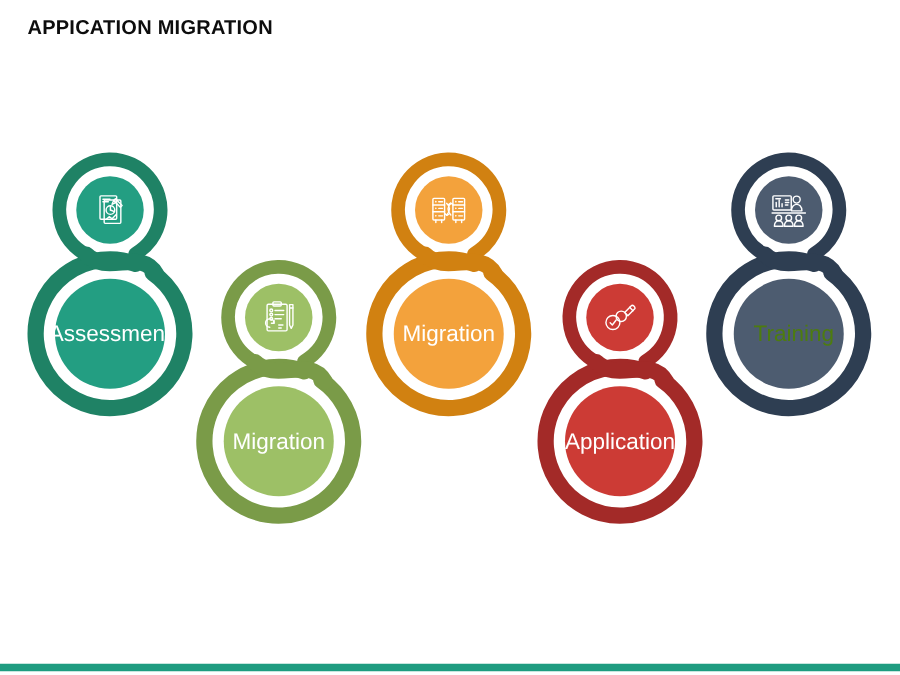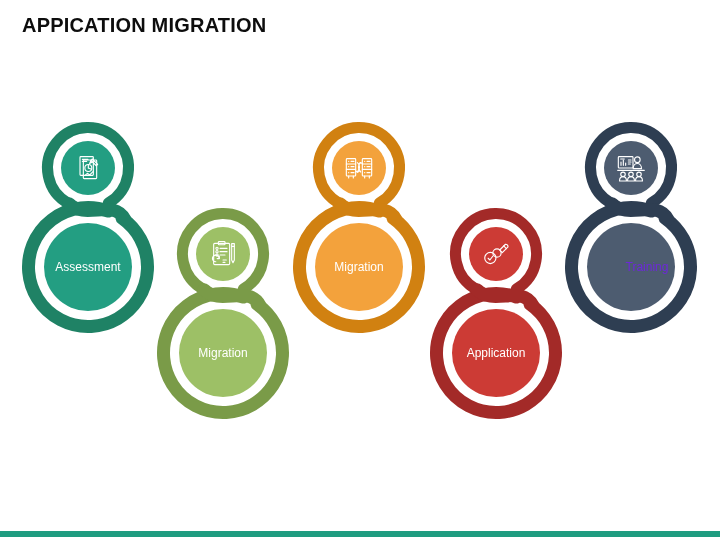--- a/index.html
+++ b/index.html
@@ -21,21 +21,21 @@
 
   
   #header {
     position: absolute;
     left: 22px;
     top: 14px;
     width: 660px;
   }
 
   #slide-title {
-    font-size: 20px;
+    font-size: 16px;
     font-weight: bold;
     color: #0d0d0d;
     letter-spacing: 0.2px;
     line-height: 1.15;
     white-space: nowrap;
   }
 
   #slide-subtitle {
     margin-top: 9px;
     font-size: 14.5px;
@@ -59,21 +59,21 @@
     width: 0;
     height: 0;
   }
 
   .stage svg { overflow: visible; display: block; }
 
   .node-label {
     position: absolute;
     text-align: left;
     color: #ffffff;
-    font-size: 12px;
+    font-size: 18px;
     font-family: "Liberation Sans", sans-serif;
     line-height: 1;
     white-space: nowrap;
     transform: translate(-50%, -50%);
     pointer-events: none;
   }
 
   .icon-wrap {
     position: absolute;
     transform: translate(-50%, -50%);
@@ -248,19 +248,19 @@
             <path d="M27.2 25 C27.2 19.2, 31 17.2, 33.5 17.2 C36 17.2, 39.8 19.2, 39.8 25 Z"></path>
             <line x1="4" y1="27.5" x2="44" y2="27.5"></line>
             <circle cx="12" cy="33.5" r="3.4"></circle>
             <path d="M6.8 43.5 C6.8 38.6, 9.4 37, 12 37 C14.6 37, 17.2 38.6, 17.2 43.5 Z"></path>
             <circle cx="24" cy="33.5" r="3.4"></circle>
             <path d="M18.8 43.5 C18.8 38.6, 21.4 37, 24 37 C26.6 37, 29.2 38.6, 29.2 43.5 Z"></path>
             <circle cx="36" cy="33.5" r="3.4"></circle>
             <path d="M30.8 43.5 C30.8 38.6, 33.4 37, 36 37 C38.6 37, 41.2 38.6, 41.2 43.5 Z"></path>
           </svg>
         </div>
-        <div class="node-label" style="left: 16px; top: 267px; color: #6d28d9;">Training</div>
+        <div class="node-label" style="left: 4px; top: 267px; color: #4d7c0f;">Training</div>
       </div>
     </div>
 
   <div id="bottom-bar" style="background: rgb(31, 156, 128);"></div>
 
 </div>
 
 </body></html>

